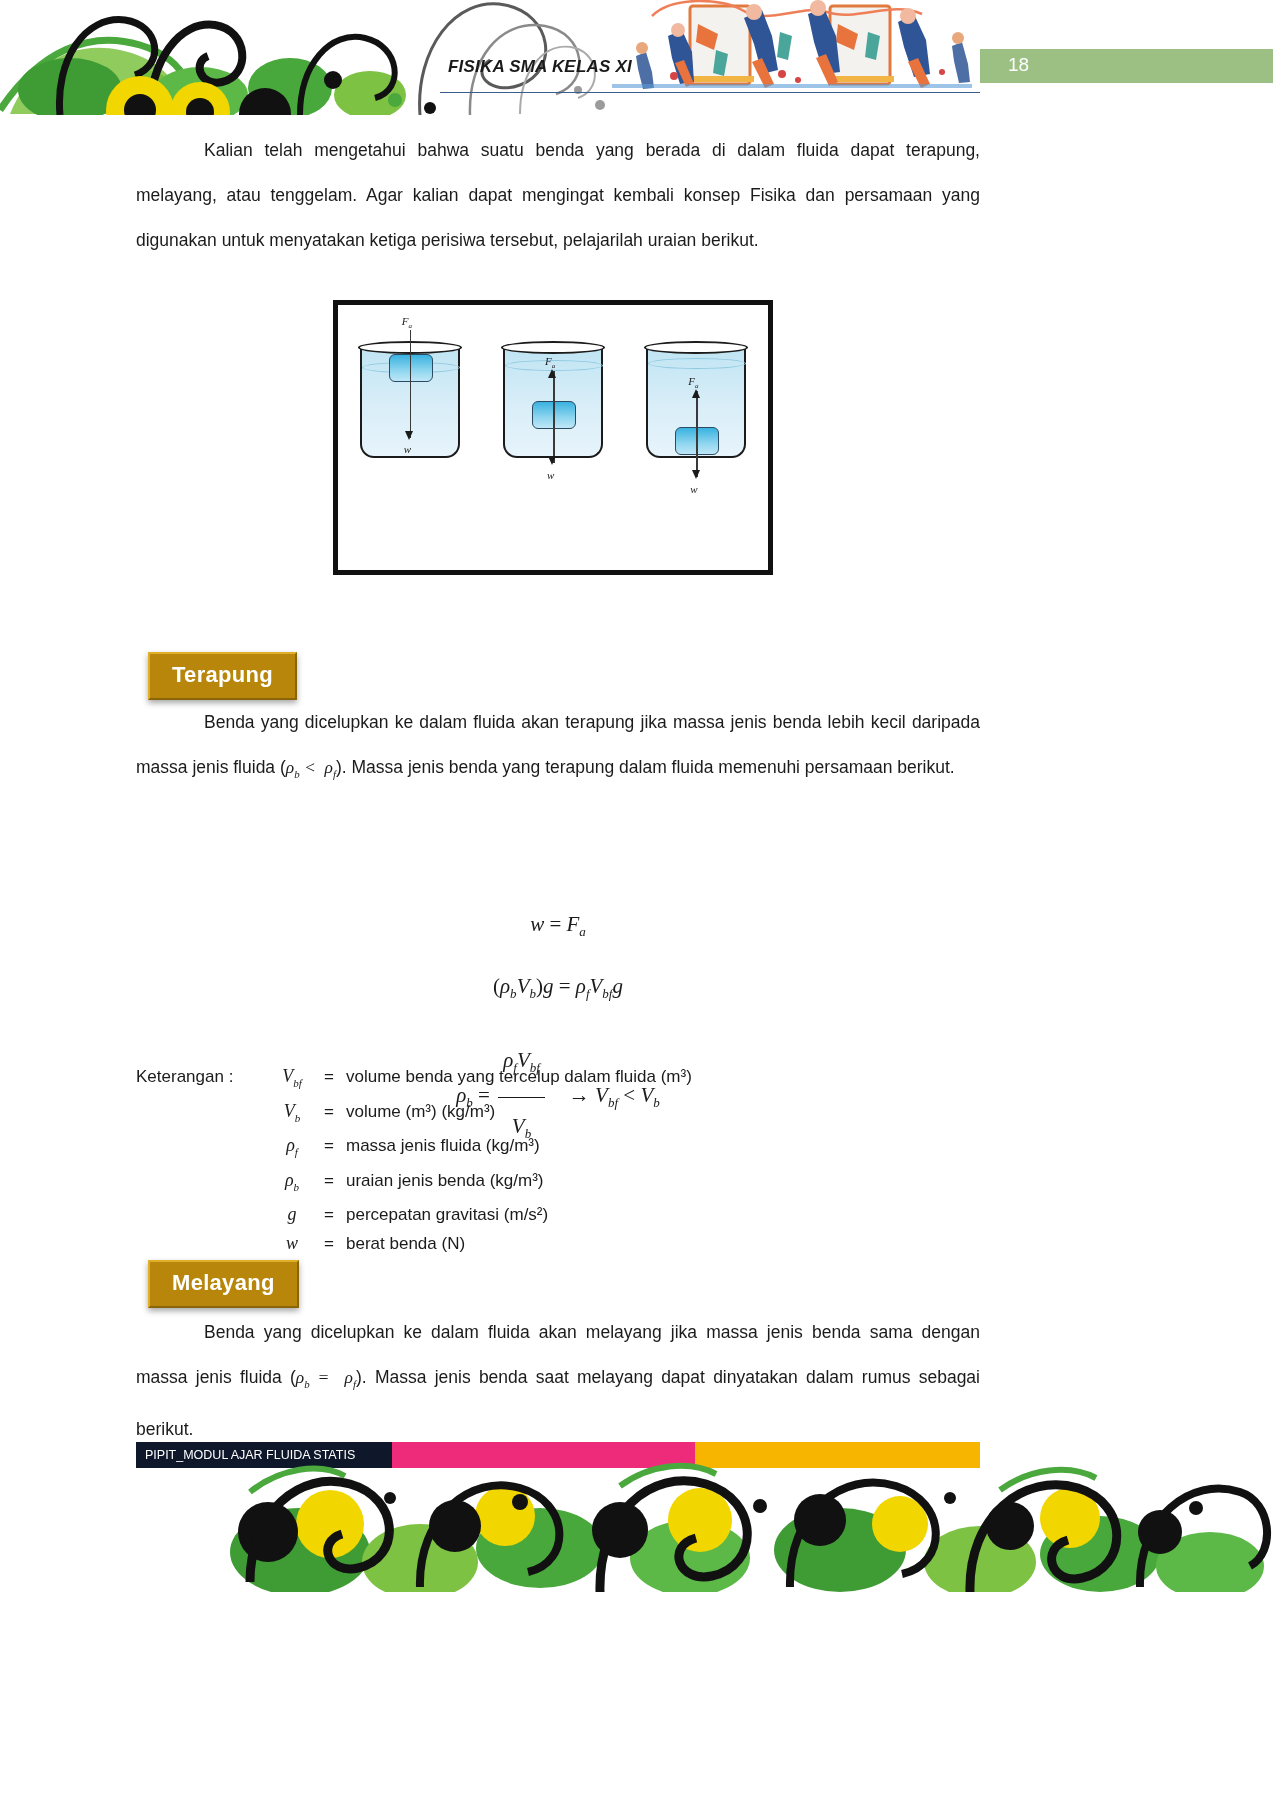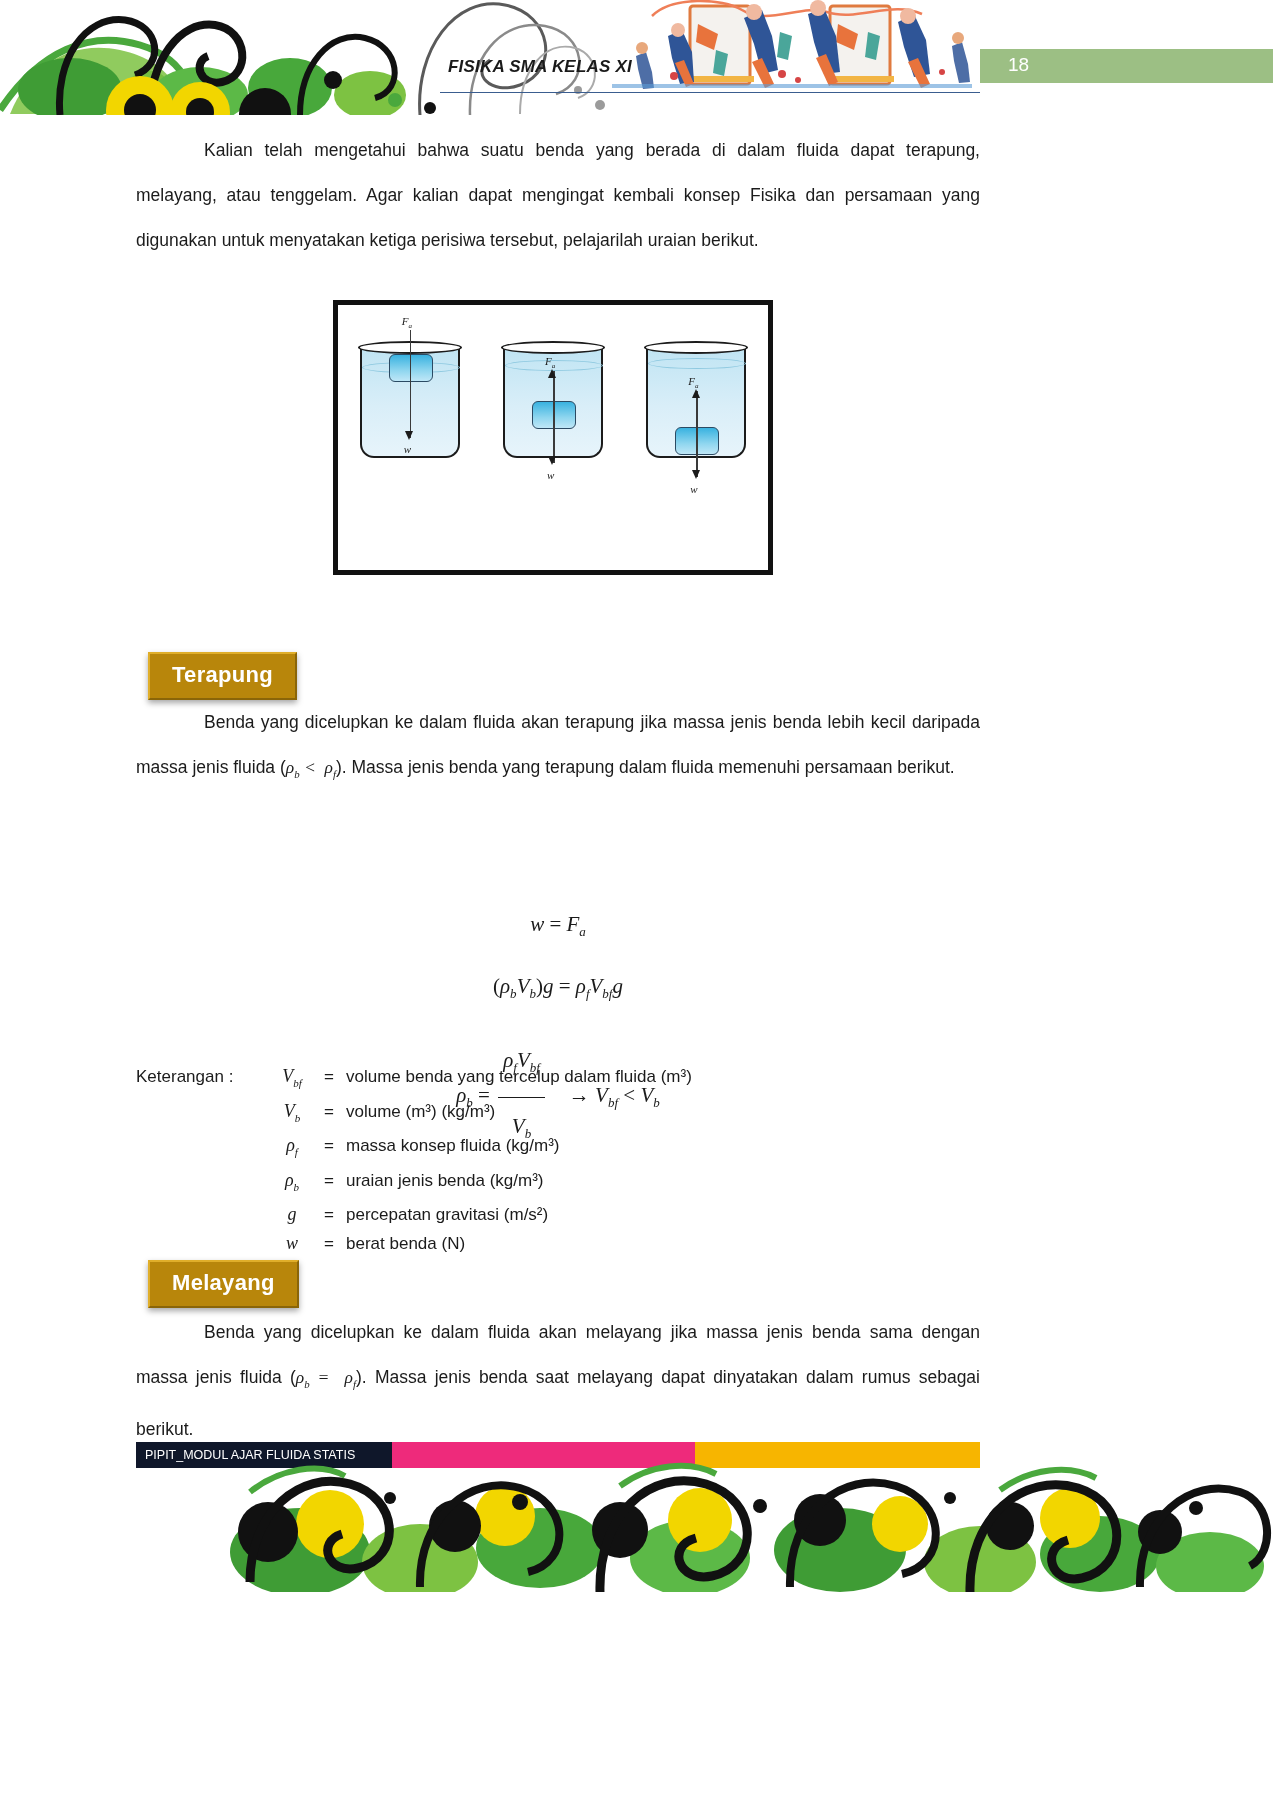--- a/index.html
+++ b/index.html
@@ -464,21 +464,21 @@
   <div class="ket-row">
     <div class="ket-lead"></div>
     <div class="ket-sym"><span class="mi">V<sub>b</sub></span></div>
     <div class="ket-eq">=</div>
     <div class="ket-desc">volume (m³) (kg/m³)</div>
   </div>
   <div class="ket-row">
     <div class="ket-lead"></div>
     <div class="ket-sym"><span class="mi">ρ<sub>f</sub></span></div>
     <div class="ket-eq">=</div>
-    <div class="ket-desc">massa konsep fluida (kg/m³)</div>
+    <div class="ket-desc">massa jenis fluida (kg/m³)</div>
   </div>
   <div class="ket-row">
     <div class="ket-lead"></div>
     <div class="ket-sym"><span class="mi">ρ<sub>b</sub></span></div>
     <div class="ket-eq">=</div>
     <div class="ket-desc">uraian jenis benda (kg/m³)</div>
   </div>
   <div class="ket-row">
     <div class="ket-lead"></div>
     <div class="ket-sym"><span class="mi">g</span></div>

